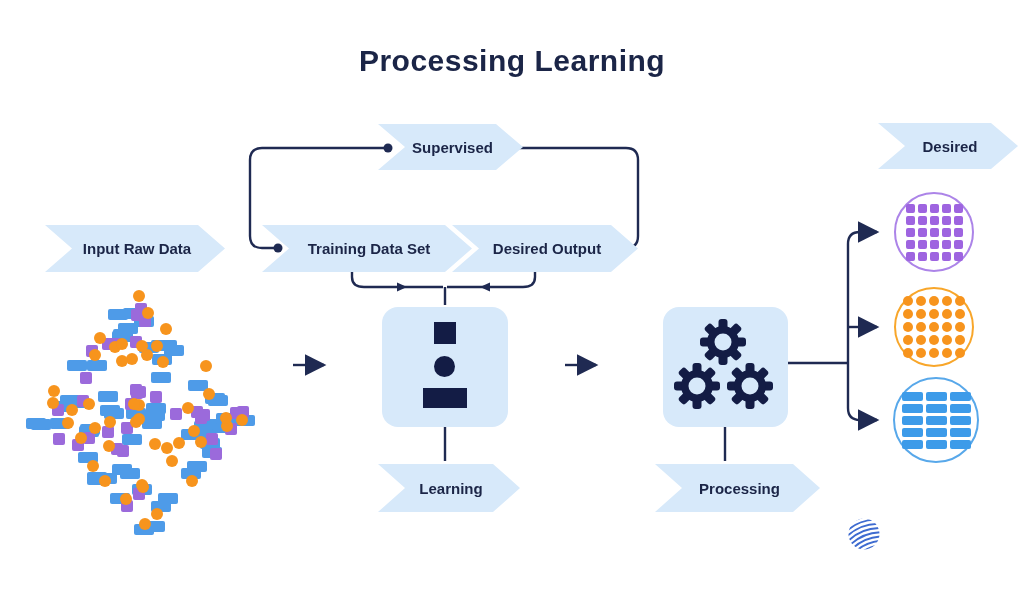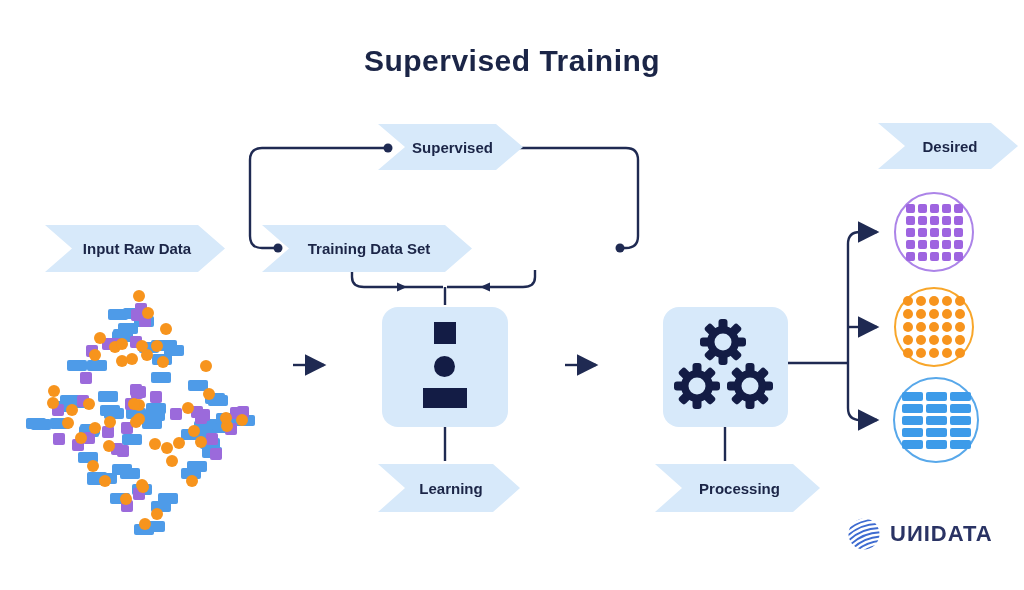--- a/index.html
+++ b/index.html
@@ -33,21 +33,21 @@
   #logo-text{font-size:22px;font-weight:bold;letter-spacing:1px;color:#2A3364;}
   
   #scatter{left:22px;top:288px;width:236px;height:264px;}
   .sc{position:absolute;}
 </style>
 </head>
 <body>
 
 <div id="canvas">
 
-  <div id="title" class="abs">Supervised Training</div>
+  <div id="title" class="abs">Processing Learning</div>
 
   <svg id="wires" class="abs" width="1024" height="590" viewBox="0 0 1024 590">
     <defs>
       <marker id="ah" markerWidth="10" markerHeight="10" refX="8" refY="4.5" orient="auto">
         <path d="M0,0 L9,4.5 L0,9 z" fill="#1F2A52"></path>
       </marker>
     </defs>
     <g stroke="#1F2A52" stroke-width="2.4" fill="none">
 
       <path d="M388,148 H262 Q250,148 250,160 V236 Q250,248 262,248 H278"></path>
@@ -88,20 +88,23 @@
   </svg>
 
   <div class="abs banner" style="left:378px;top:124px;width:145px;height:46px;">
     <span>Supervised</span>
   </div>
   <div class="abs banner" style="left:45px;top:225px;width:180px;height:47px;">
     <span>Input Raw Data</span>
   </div>
   <div class="abs banner" style="left:262px;top:225px;width:210px;height:47px;">
     <span>Training Data Set</span>
+  </div>
+  <div class="abs banner" style="left:452px;top:225px;width:186px;height:47px;">
+    <span>Desired Output</span>
   </div>
   <div class="abs banner" style="left:378px;top:464px;width:142px;height:48px;">
     <span>Learning</span>
   </div>
   <div class="abs banner" style="left:655px;top:464px;width:165px;height:48px;">
     <span>Processing</span>
   </div>
   <div class="abs banner" style="left:878px;top:123px;width:140px;height:46px;">
     <span>Desired</span>
   </div>
@@ -368,16 +371,15 @@
         <path d="M-16,-13.5 Q0,-19.5 16,-13.5"></path>
         <path d="M-16,-9 Q0,-15 16,-9"></path>
         <path d="M-16,-4.5 Q0,-10.5 16,-4.5"></path>
         <path d="M-16,0 Q0,-6 16,0"></path>
         <path d="M-16,4.5 Q0,-1.5 16,4.5"></path>
         <path d="M-16,9 Q0,3 16,9"></path>
         <path d="M-16,13.5 Q0,7.5 16,13.5"></path>
         <path d="M-16,18 Q0,12 16,18"></path>
       </g>
     </svg>
-    <span id="logo-text">UИIDATA</span>
   </div>
 
 </div>
 
 </body></html>

